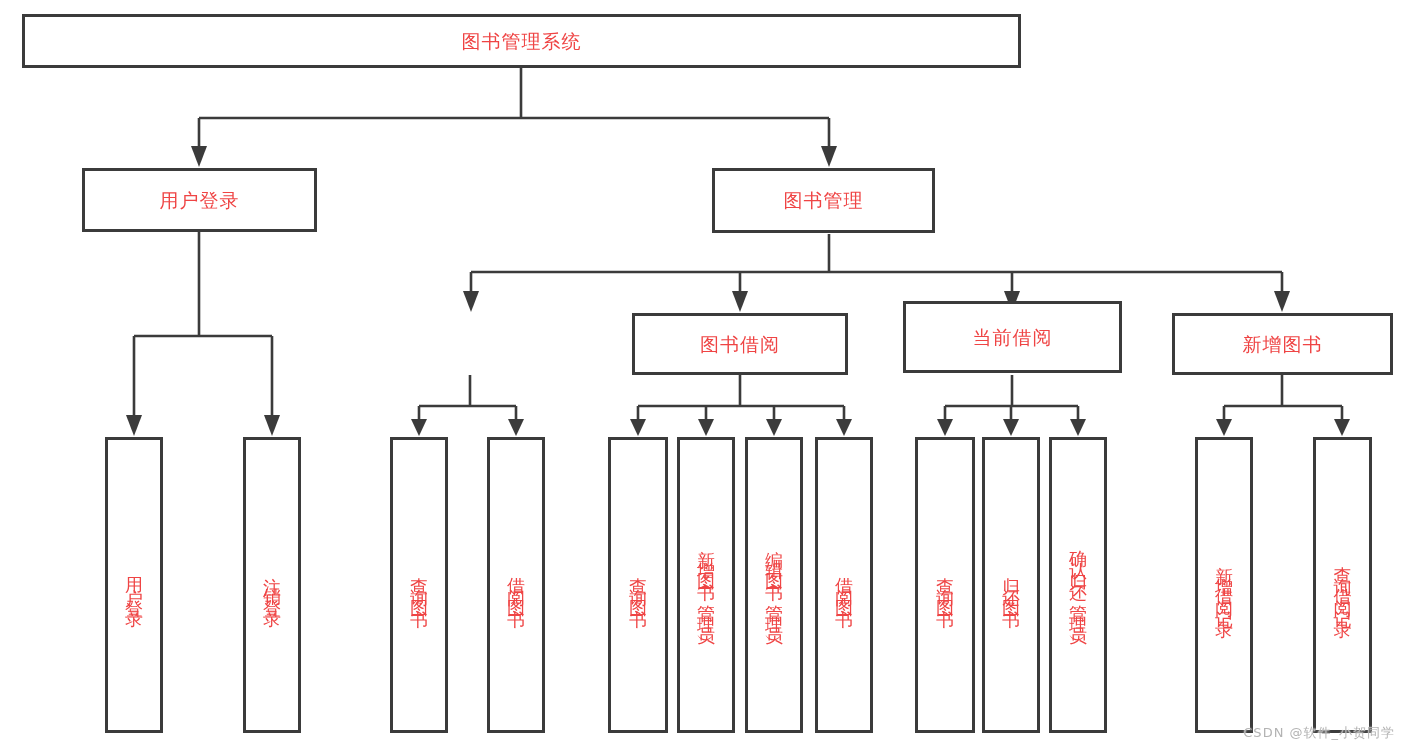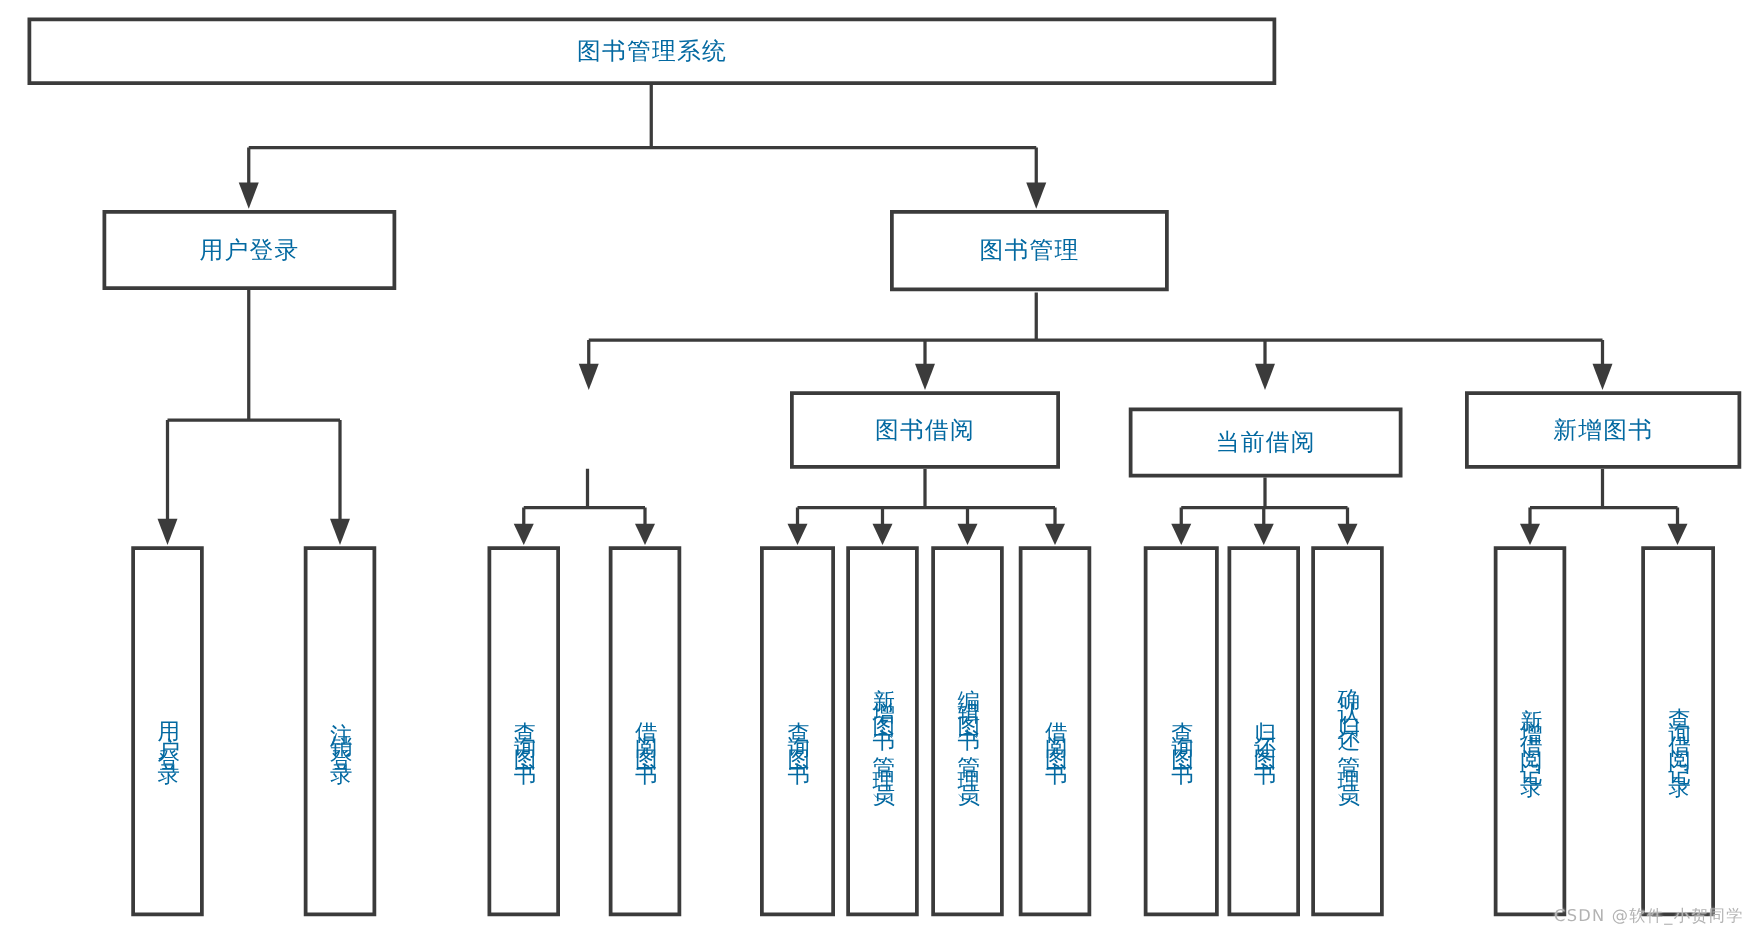--- a/index.html
+++ b/index.html
@@ -7,21 +7,21 @@
     position:relative; width:1405px; height:747px; background:#ffffff;
     font-family:"DejaVu Sans","Liberation Sans",sans-serif; overflow:hidden;
   }
   .connectors { position:absolute; left:0; top:0; width:1405px; height:747px; }
   .connectors path { stroke:#3b3b3b; stroke-width:2.6; fill:none; }
   .connectors polygon { fill:#3b3b3b; stroke:none; }
   .node {
     position:absolute; box-sizing:border-box;
     border:3px solid #3b3b3b; background:#ffffff;
     display:flex; align-items:center; justify-content:center;
-    color:#0369a1; font-size:19px; letter-spacing:1px; line-height:1;
+    color:#ef4444; font-size:19px; letter-spacing:1px; line-height:1;
   }
   .leaf span {
     writing-mode:vertical-rl; text-orientation:mixed;
     font-size:18px; letter-spacing:11px; line-height:1;
   }
   .watermark {
     position:absolute; right:10px; bottom:5px;
     color:#b3b3b3; font-size:13px; letter-spacing:1px;
     text-shadow:0 0 2px #ffffff; white-space:nowrap;
   }
@@ -74,21 +74,21 @@
   <div class="node" style="left:82px; top:168px; width:235px; height:64px">
     <span>用户登录</span>
   </div>
   <div class="node" style="left:712px; top:168px; width:223px; height:65px">
     <span>图书管理</span>
   </div>
 
   <div class="node" style="left:632px; top:313px; width:216px; height:62px">
     <span>图书借阅</span>
   </div>
-  <div class="node" style="left:903px; top:326px; width:219px; height:56px">
+  <div class="node" style="left:903px; top:301px; width:219px; height:72px">
     <span>当前借阅</span>
   </div>
   <div class="node" style="left:1172px; top:313px; width:221px; height:62px">
     <span>新增图书</span>
   </div>
 
   <div class="node leaf" style="left:105px; top:437px; width:58px; height:296px">
     <span>用户登录</span>
   </div>
   <div class="node leaf" style="left:243px; top:437px; width:58px; height:296px">

